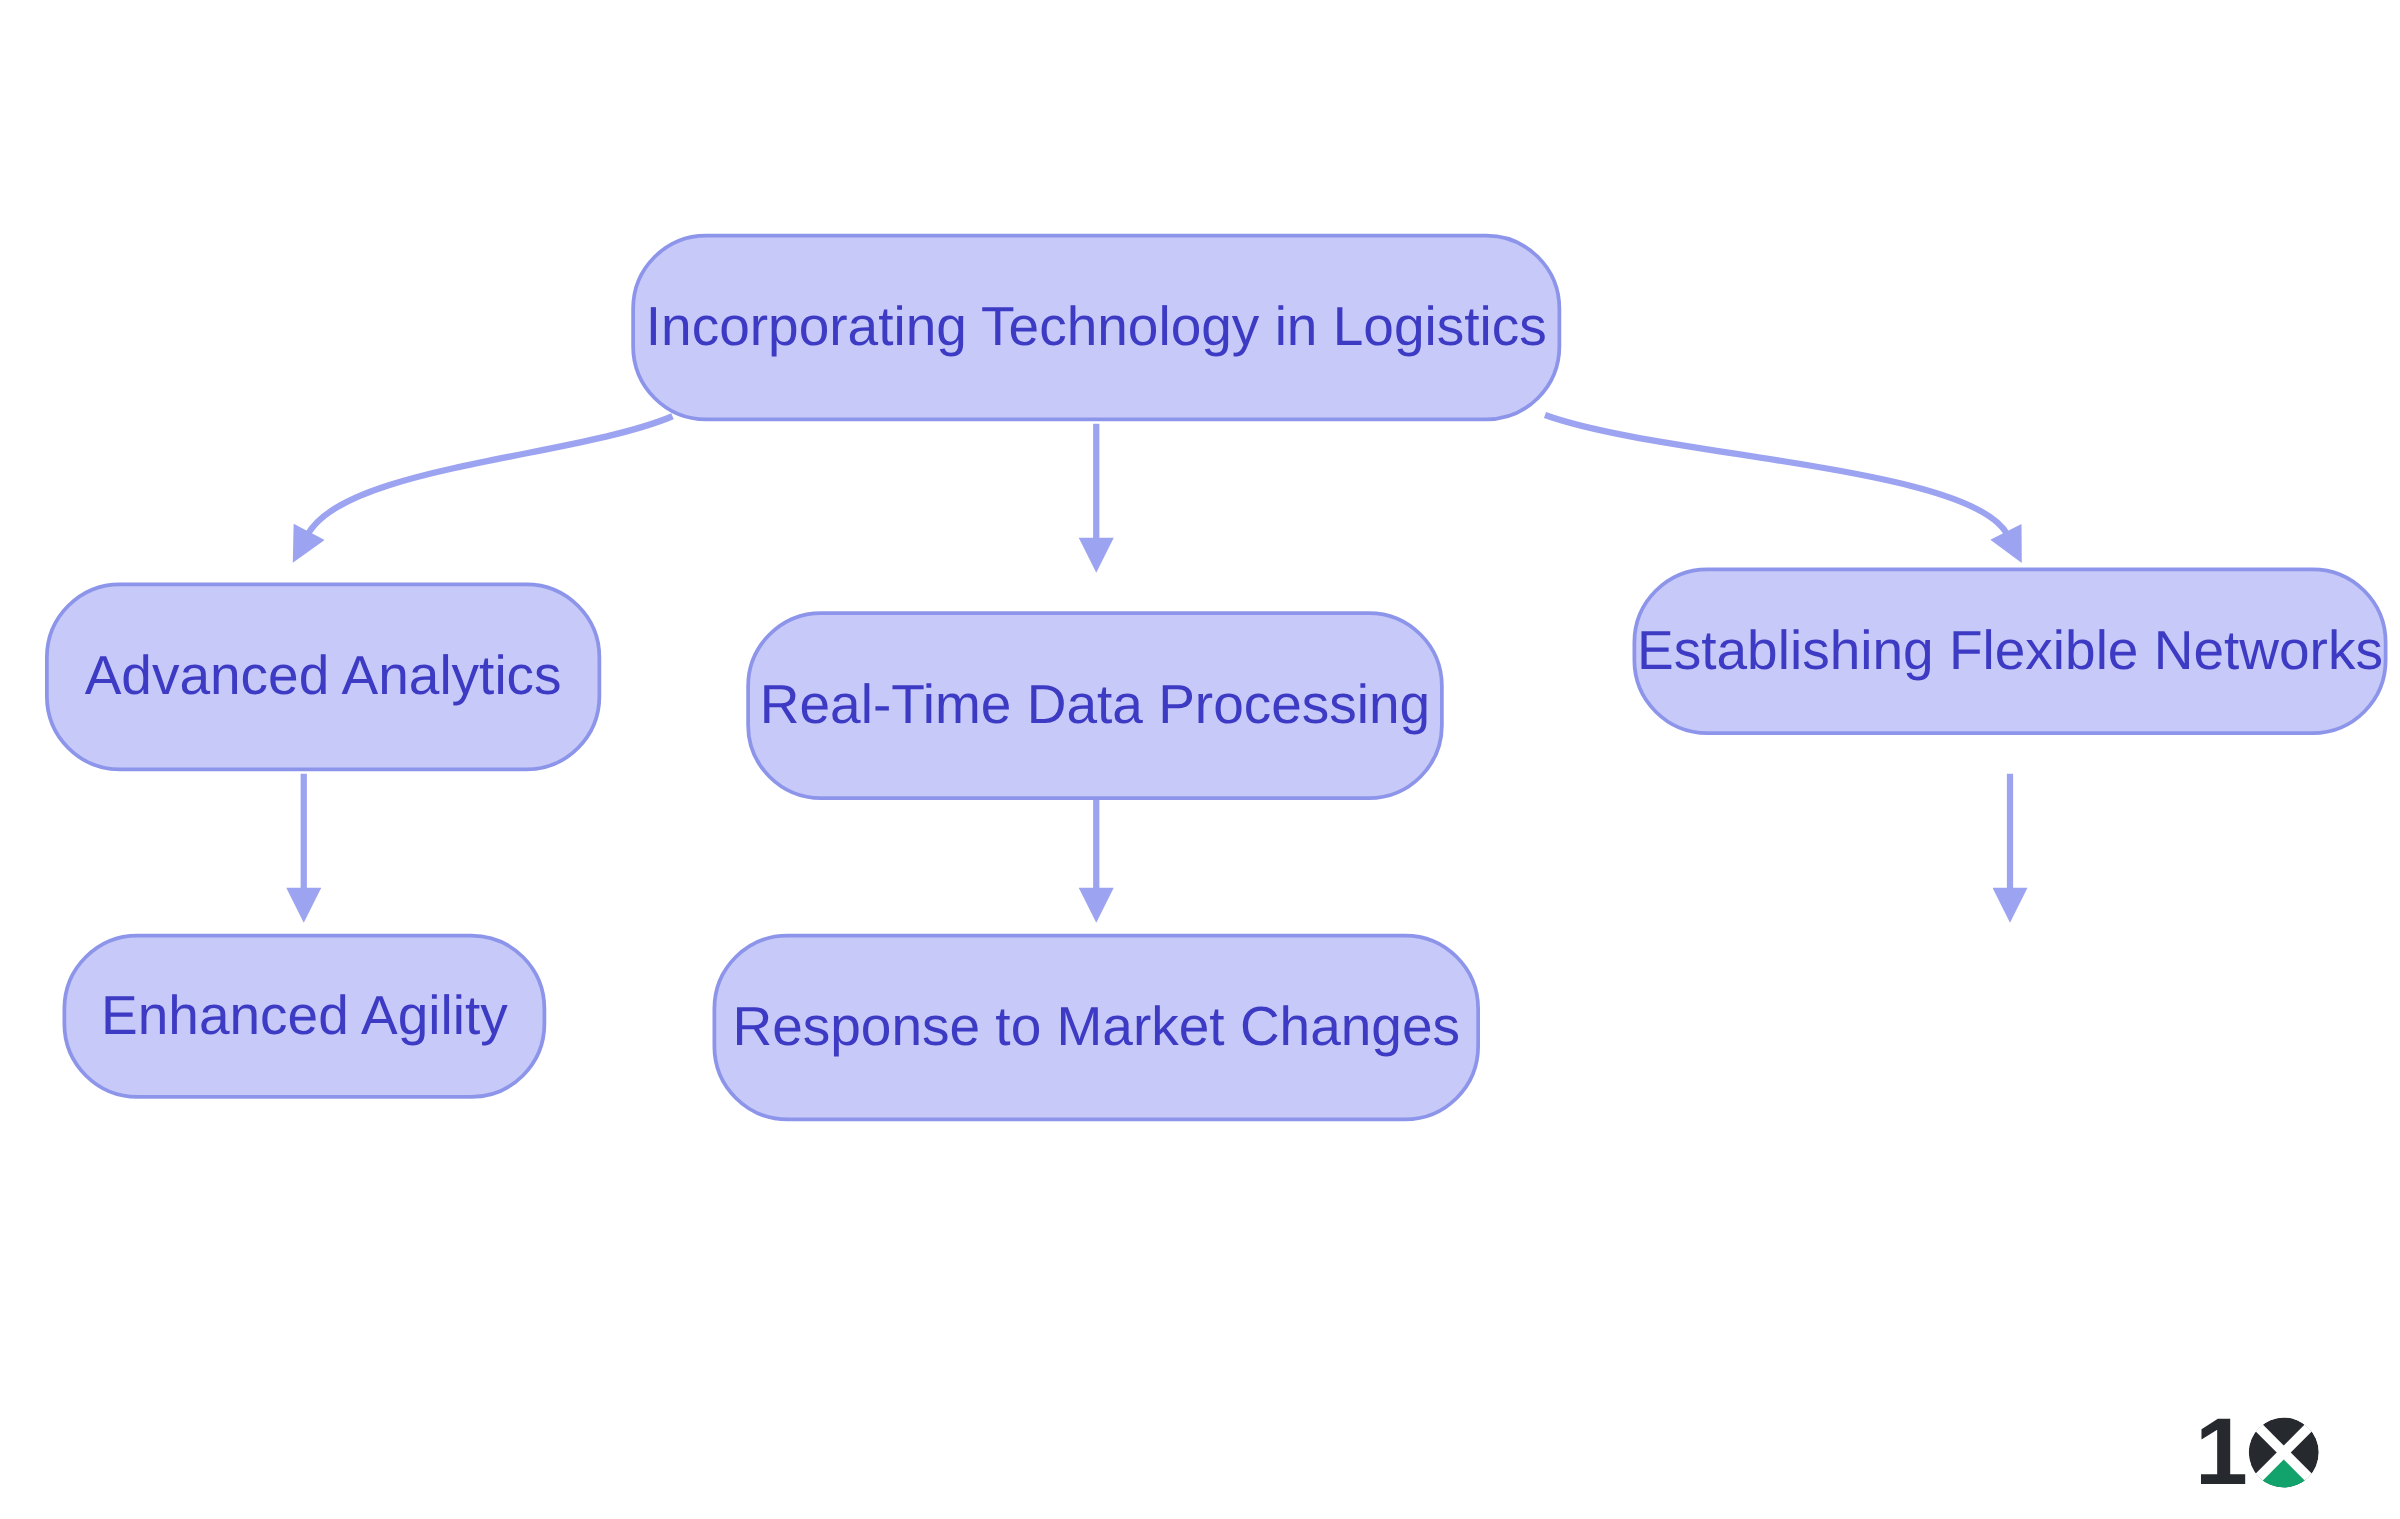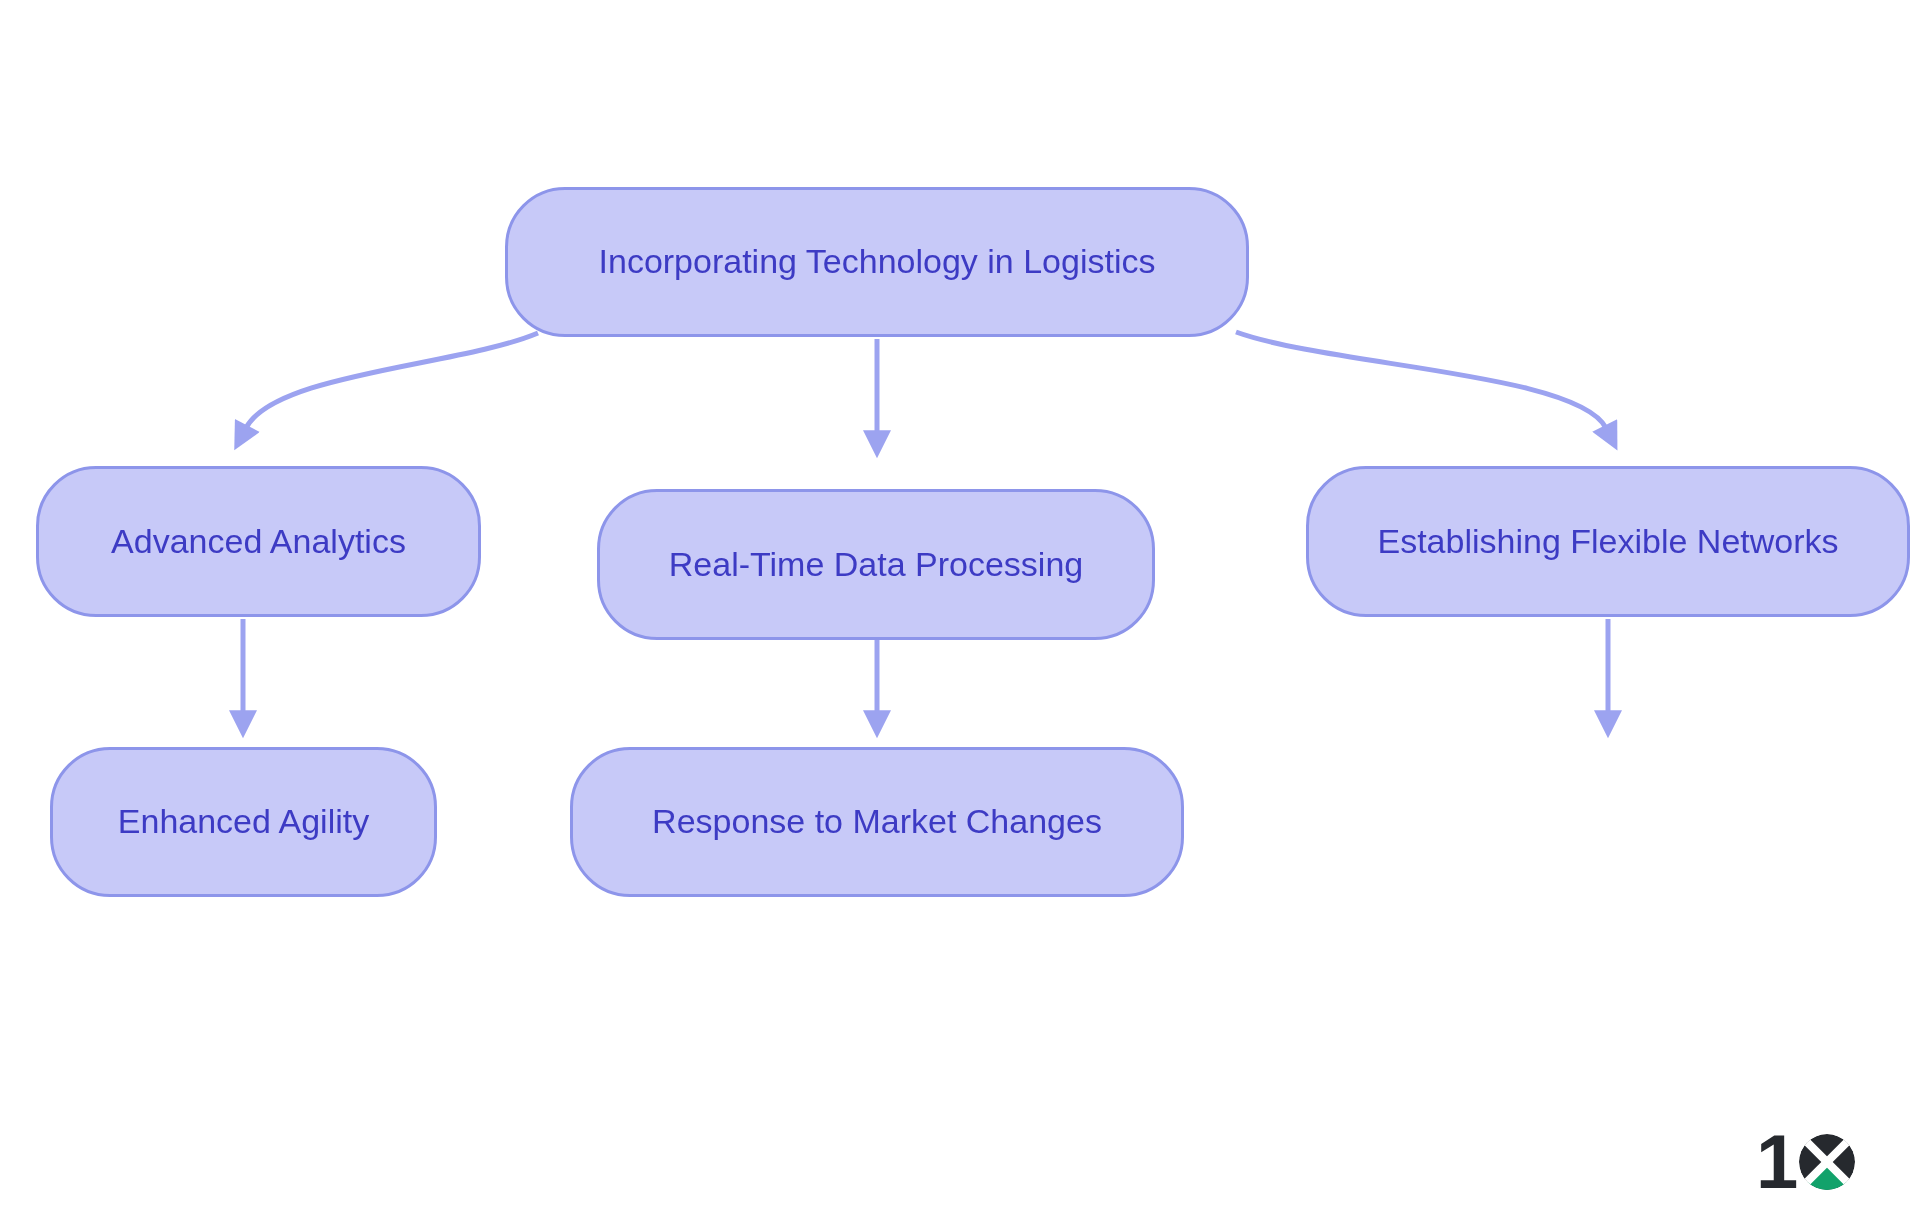--- a/index.html
+++ b/index.html
@@ -12,30 +12,30 @@
   }
   .edges{position:absolute;left:0;top:0;width:1920px;height:1215px;}
   .node{
     position:absolute;
     box-sizing:border-box;
     background:#c7c9f8;
     border:3px solid #8d95ea;
     border-radius:60px;
     display:flex;align-items:center;justify-content:center;
     color:#3d3bc4;
-    font-size:34px;
+    font-size:44px;
     line-height:1.15;
     text-align:center;
     white-space:nowrap;
   }
   .node-root  {left:505px; top:187px; width:744px; height:150px;}
   .node-l2-0  {left:36px;  top:466px; width:445px; height:151px;}
   .node-l2-1  {left:597px; top:489px; width:558px; height:151px;}
-  .node-l2-2  {left:1306px;top:466px; width:604px; height:151px;}
-  .node-l3-0  {left:50px;  top:747px; width:387px; height:150px;align-items:center;}
+  .node-l2-2  {left:1306px;top:454px; width:604px; height:134px;}
+  .node-l3-0  {left:50px;  top:747px; width:387px; height:132px;align-items:center;}
   .node-l3-1  {left:570px; top:747px; width:614px; height:150px;justify-content:center;}
   .node-l3-2  {left:1310px;top:747px; width:596px; height:150px;}
   .logo{
     position:absolute;left:1756px;top:1124px;
     display:flex;align-items:center;gap:2px;
   }
   .logo-one{
     font-size:76px;font-weight:bold;color:#26292e;line-height:1;
     letter-spacing:-2px;
   }

